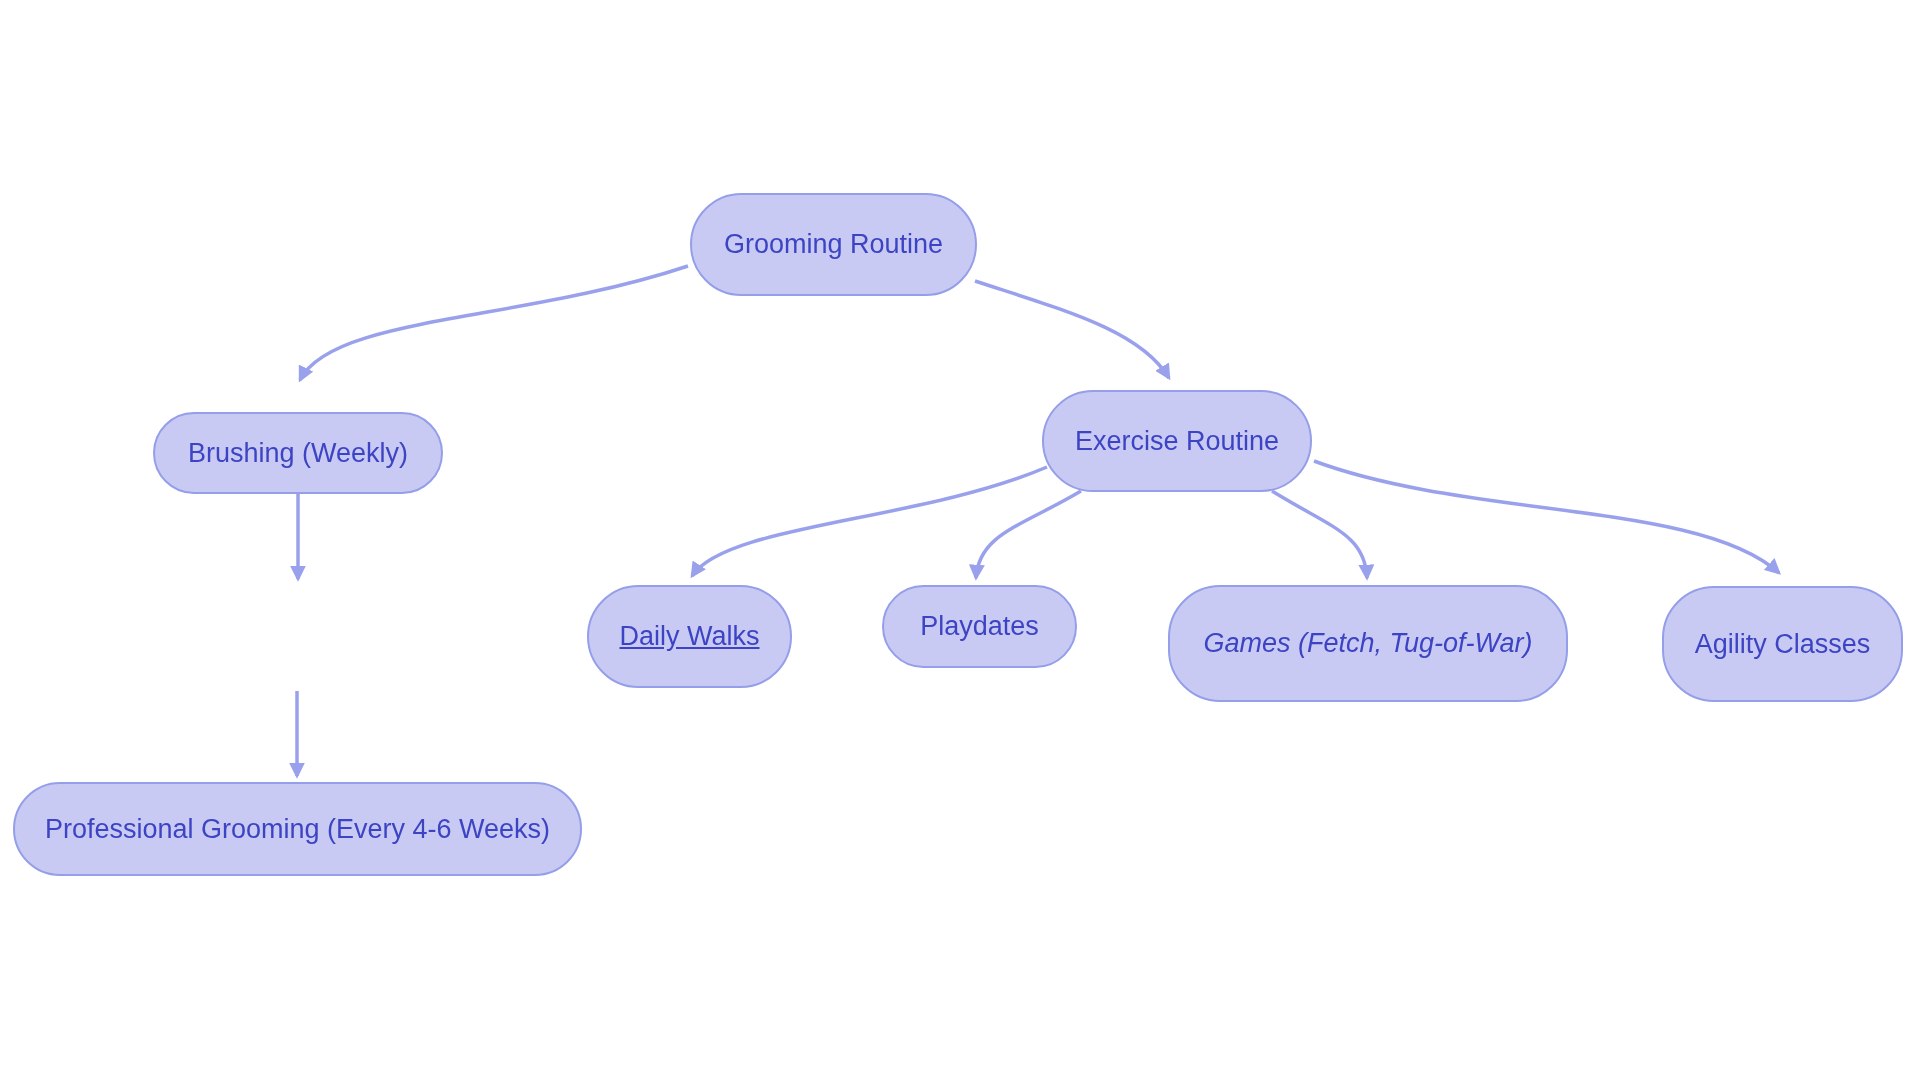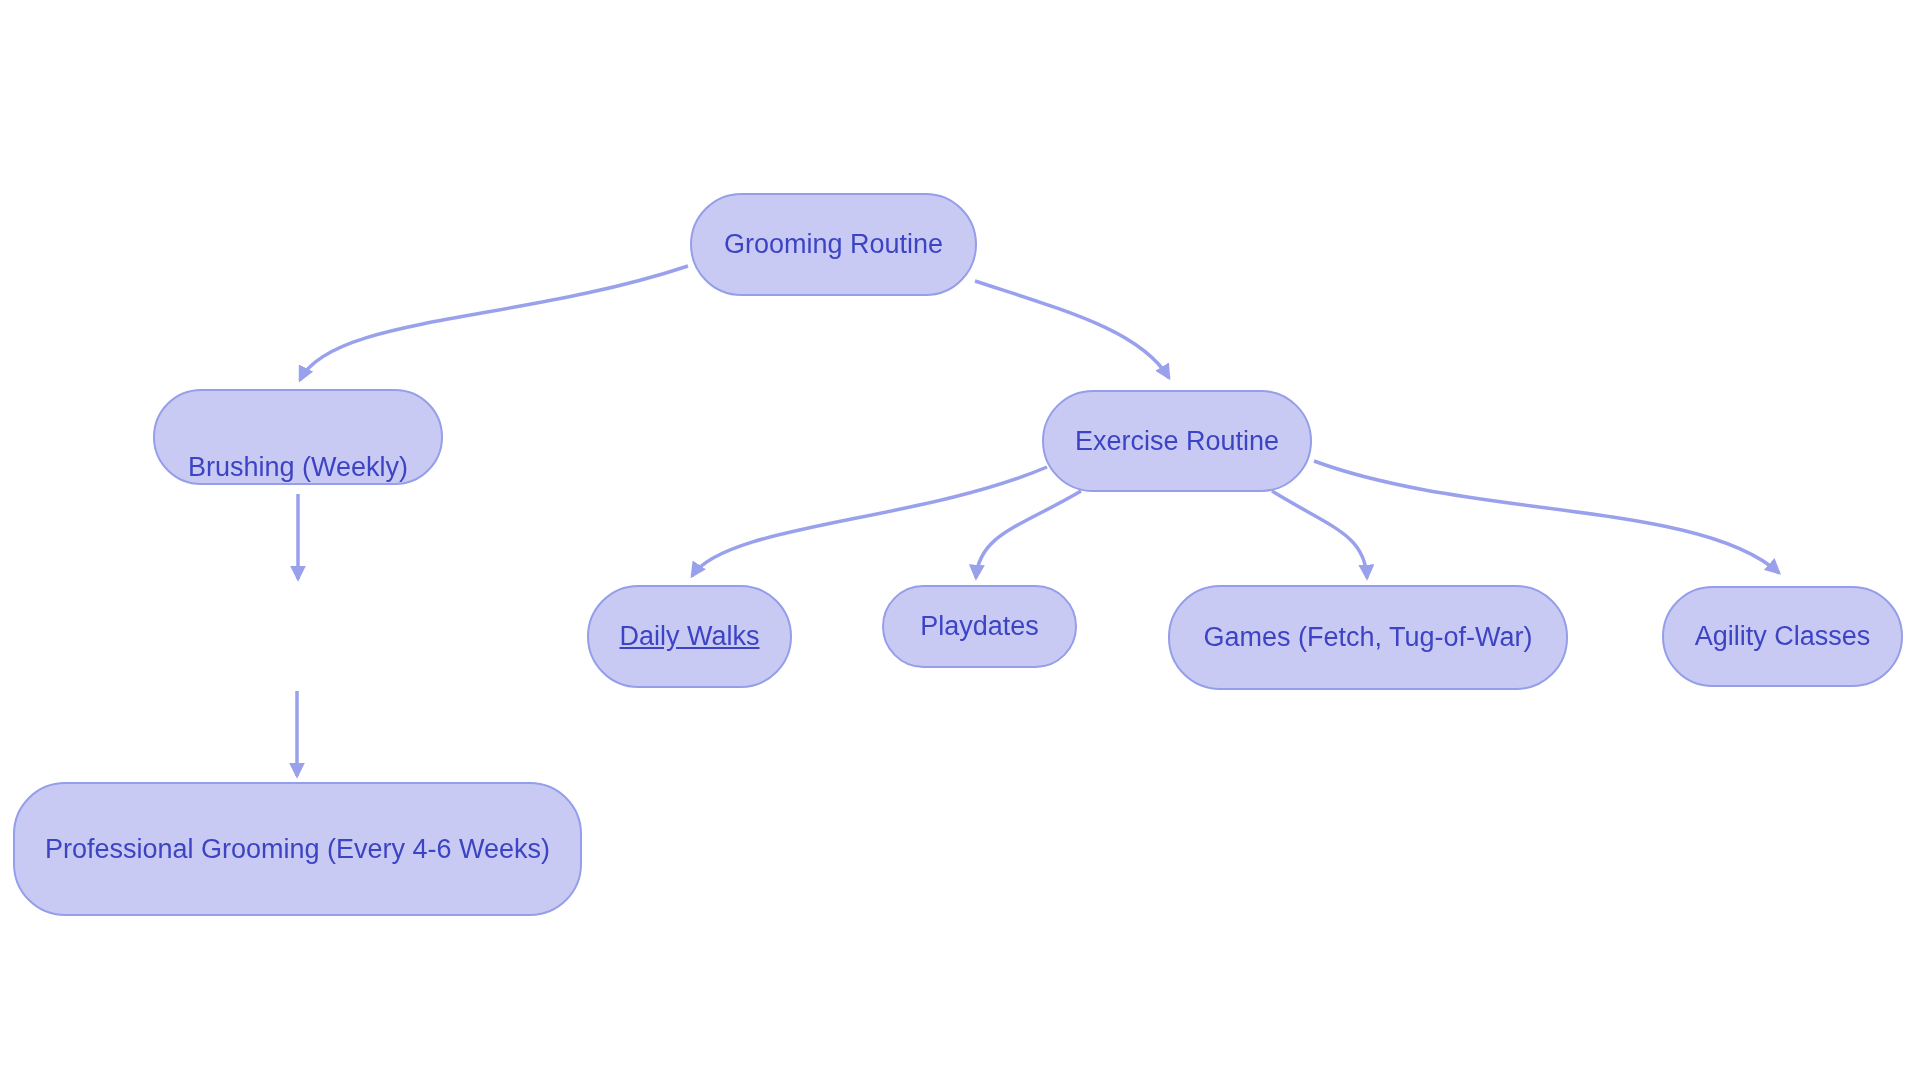--- a/index.html
+++ b/index.html
@@ -72,42 +72,42 @@
     <path class="edge" marker-end="url(#arrow)" d="M 1047 467 C 918 522, 726 524, 692 576"></path>
     <path class="edge" marker-end="url(#arrow)" d="M 1081 491 C 1020 527, 979 534, 976 578"></path>
     <path class="edge" marker-end="url(#arrow)" d="M 1272 491 C 1330 527, 1365 534, 1367 578"></path>
     <path class="edge" marker-end="url(#arrow)" d="M 1314 461 C 1470 519, 1700 501, 1779 573"></path>
   </svg>
 
   <div class="node" style="left:690px; top:193px; width:287px; height:103px;">
     <span>Grooming Routine</span>
   </div>
 
-  <div class="node" style="left:153px; top:389px; width:290px; height:96px;align-items:flex-end;">
+  <div class="node" style="left:153px; top:412px; width:290px; height:82px;">
     <span>Brushing (Weekly)</span>
   </div>
 
 
-  <div class="node" style="left:13px; top:782px; width:569px; height:134px;">
+  <div class="node" style="left:13px; top:782px; width:569px; height:94px;">
     <span>Professional Grooming (Every 4-6 Weeks)</span>
   </div>
 
   <div class="node" style="left:1042px; top:390px; width:270px; height:102px;">
     <span>Exercise Routine</span>
   </div>
 
   <div class="node" style="left:587px; top:585px; width:205px; height:103px;text-decoration:underline;">
     <span>Daily Walks</span>
   </div>
 
   <div class="node" style="left:882px; top:585px; width:195px; height:83px;">
     <span>Playdates</span>
   </div>
 
-  <div class="node" style="left:1168px; top:585px; width:400px; height:105px;">
+  <div class="node" style="left:1168px; top:585px; width:400px; height:117px;font-style:italic;">
     <span>Games (Fetch, Tug-of-War)</span>
   </div>
 
-  <div class="node" style="left:1662px; top:586px; width:241px; height:101px;">
+  <div class="node" style="left:1662px; top:586px; width:241px; height:116px;">
     <span>Agility Classes</span>
   </div>
 
 </div>
 
 </body></html>

